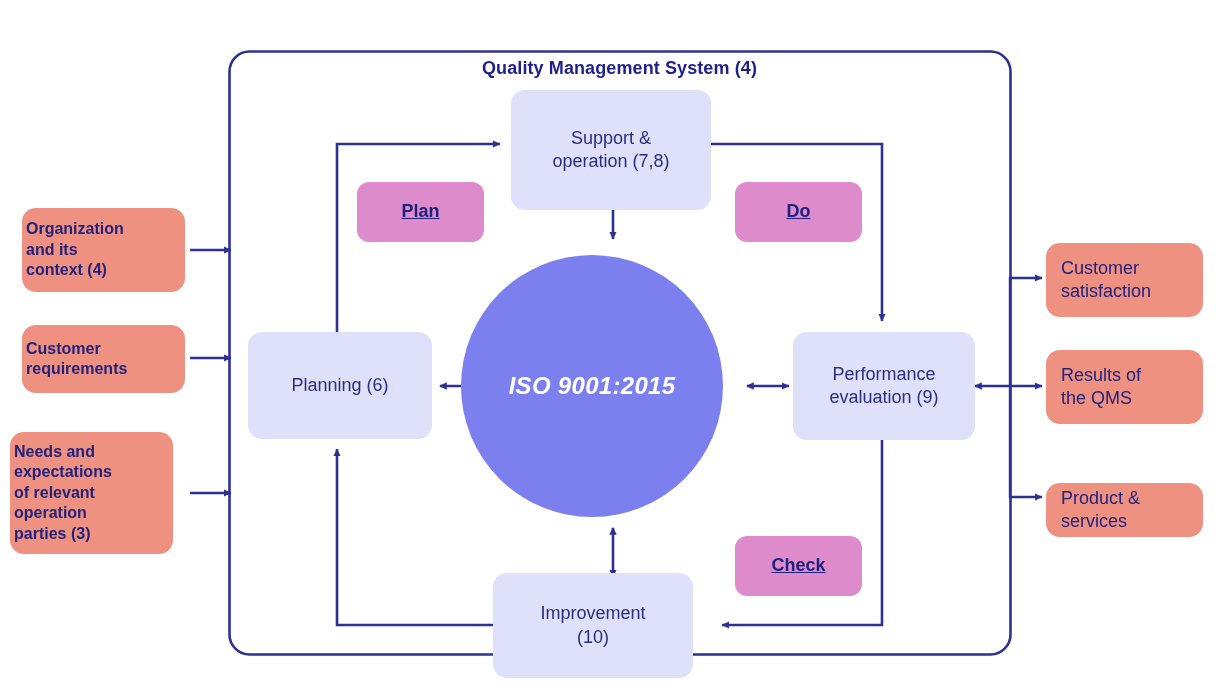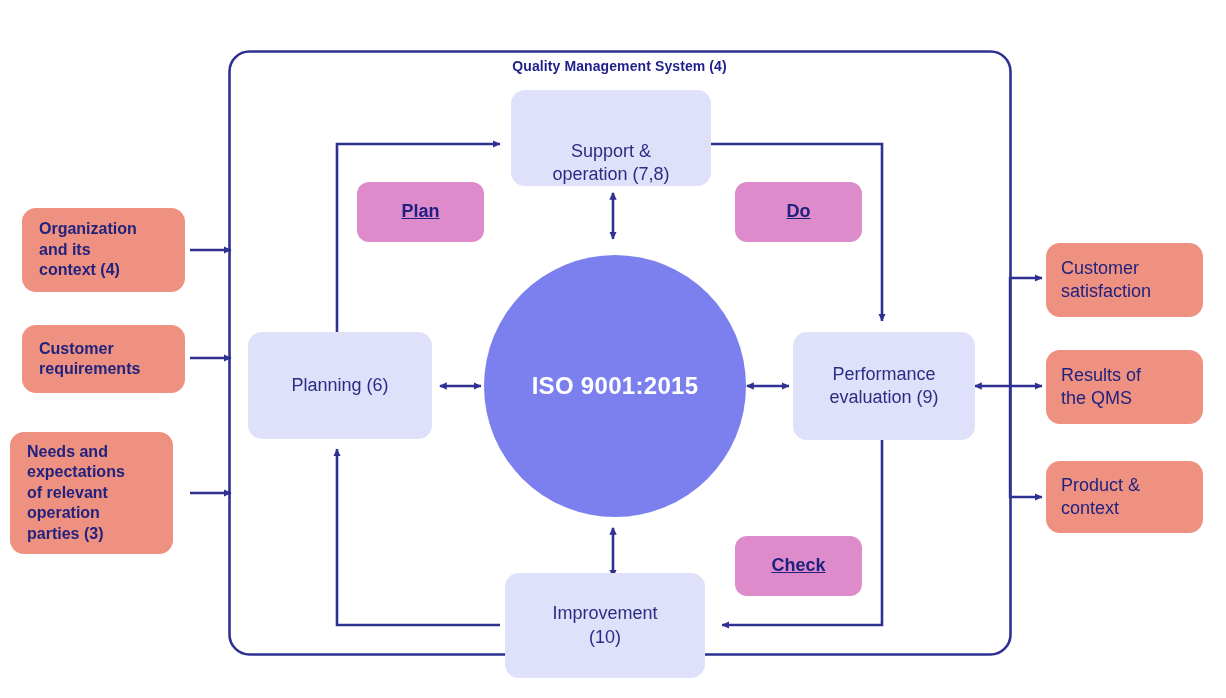--- a/index.html
+++ b/index.html
@@ -4,31 +4,31 @@
 <style>
   html,body{margin:0;padding:0;background:#ffffff;}
   body{width:1226px;height:698px;font-family:"Liberation Sans",sans-serif;overflow:hidden;}
   #stage{position:relative;width:1226px;height:698px;}
   svg#wires{position:absolute;left:0;top:0;width:1226px;height:698px;}
   .node{position:absolute;box-sizing:border-box;display:flex;align-items:center;justify-content:center;text-align:center;color:#2B2D83;}
   .node span{display:block;line-height:1.28;}
 
   
   .qms-title{position:absolute;left:229px;top:58px;width:781px;text-align:center;
-             font-size:14px;font-weight:bold;color:#1F1F8C;letter-spacing:.1px;}
+             font-size:18px;font-weight:bold;color:#1F1F8C;letter-spacing:.1px;}
 
   
   .proc{background:#DFE0FA;border-radius:14px;font-size:18px;font-weight:400;}
 
   
   .pdca{background:#DE8BCC;border-radius:12px;font-size:18px;font-weight:bold;color:#20207E;text-decoration:underline;}
 
   
   .side{background:#EE9180;border-radius:14px;color:#22227E;}
-  .side-in{font-size:16px;font-weight:bold;justify-content:flex-start;text-align:left;padding-left:17px;}
+  .side-in{font-size:16px;font-weight:bold;justify-content:flex-start;text-align:left;padding-left:4px;}
   .side-out{font-size:18px;font-weight:400;justify-content:flex-start;text-align:left;padding-left:15px;}
 
   
   .core{position:absolute;border-radius:50%;background:#7B80EE;display:flex;
         align-items:center;justify-content:center;color:#ffffff;font-size:24px;font-weight:bold;
         letter-spacing:.3px;}
 </style>
 </head>
 <body>
 
@@ -63,56 +63,56 @@
     <line x1="190" y1="358" x2="231" y2="358" stroke="#2E3191" stroke-width="2.4" marker-end="url(#ah)"></line>
     <line x1="190" y1="493" x2="231" y2="493" stroke="#2E3191" stroke-width="2.4" marker-end="url(#ah)"></line>
 
     <line x1="975" y1="386" x2="1042" y2="386" stroke="#2E3191" stroke-width="2.6" marker-start="url(#ah-start)" marker-end="url(#ah)"></line>
     <path d="M1010,386 L1010,278 L1042,278" fill="none" stroke="#2E3191" stroke-width="2.4" marker-end="url(#ah)"></path>
     <path d="M1010,386 L1010,497 L1042,497" fill="none" stroke="#2E3191" stroke-width="2.4" marker-end="url(#ah)"></path>
   </svg>
 
   <div class="qms-title">Quality Management System (4)</div>
 
-  <div class="node proc" style="left:511px;top:90px;width:200px;height:96px;align-items:flex-end;">
+  <div class="node proc" style="left:511px;top:90px;width:200px;height:120px;">
     <span>
       <span>Support &amp;</span>
       <span>operation (7,8)</span>
     </span>
   </div>
 
   <div class="node proc" style="left:793px;top:332px;width:182px;height:108px;">
     <span>
       <span>Performance</span>
       <span>evaluation (9)</span>
     </span>
   </div>
 
-  <div class="node proc" style="left:505px;top:573px;width:200px;height:105px;">
+  <div class="node proc" style="left:493px;top:573px;width:200px;height:105px;">
     <span>
       <span>Improvement</span>
       <span>(10)</span>
     </span>
   </div>
 
   <div class="node proc" style="left:248px;top:332px;width:184px;height:107px;">
     <span>Planning (6)</span>
   </div>
 
   <div class="node pdca" style="left:357px;top:182px;width:127px;height:60px;">
     <span>Plan</span>
   </div>
   <div class="node pdca" style="left:735px;top:182px;width:127px;height:60px;">
     <span>Do</span>
   </div>
   <div class="node pdca" style="left:735px;top:536px;width:127px;height:60px;align-items:center;">
     <span>Check</span>
   </div>
 
-  <div class="core" style="left:484px;top:255px;width:262px;height:262px;">
+  <div class="core" style="left:461px;top:255px;width:262px;height:262px;font-style:italic;">
     <span>ISO 9001:2015</span>
   </div>
 
   <div class="node side side-in" style="left:22px;top:208px;width:163px;height:84px;">
     <span>
       <span>Organization</span>
       <span>and its</span>
       <span>context (4)</span>
     </span>
   </div>
@@ -141,20 +141,20 @@
     </span>
   </div>
 
   <div class="node side side-out" style="left:1046px;top:350px;width:157px;height:74px;">
     <span>
       <span>Results of</span>
       <span>the QMS</span>
     </span>
   </div>
 
-  <div class="node side side-out" style="left:1046px;top:461px;width:157px;height:72px;">
+  <div class="node side side-out" style="left:1046px;top:483px;width:157px;height:54px;">
     <span>
       <span>Product &amp;</span>
-      <span>context</span>
+      <span>services</span>
     </span>
   </div>
 
 </div>
 
 </body></html>

